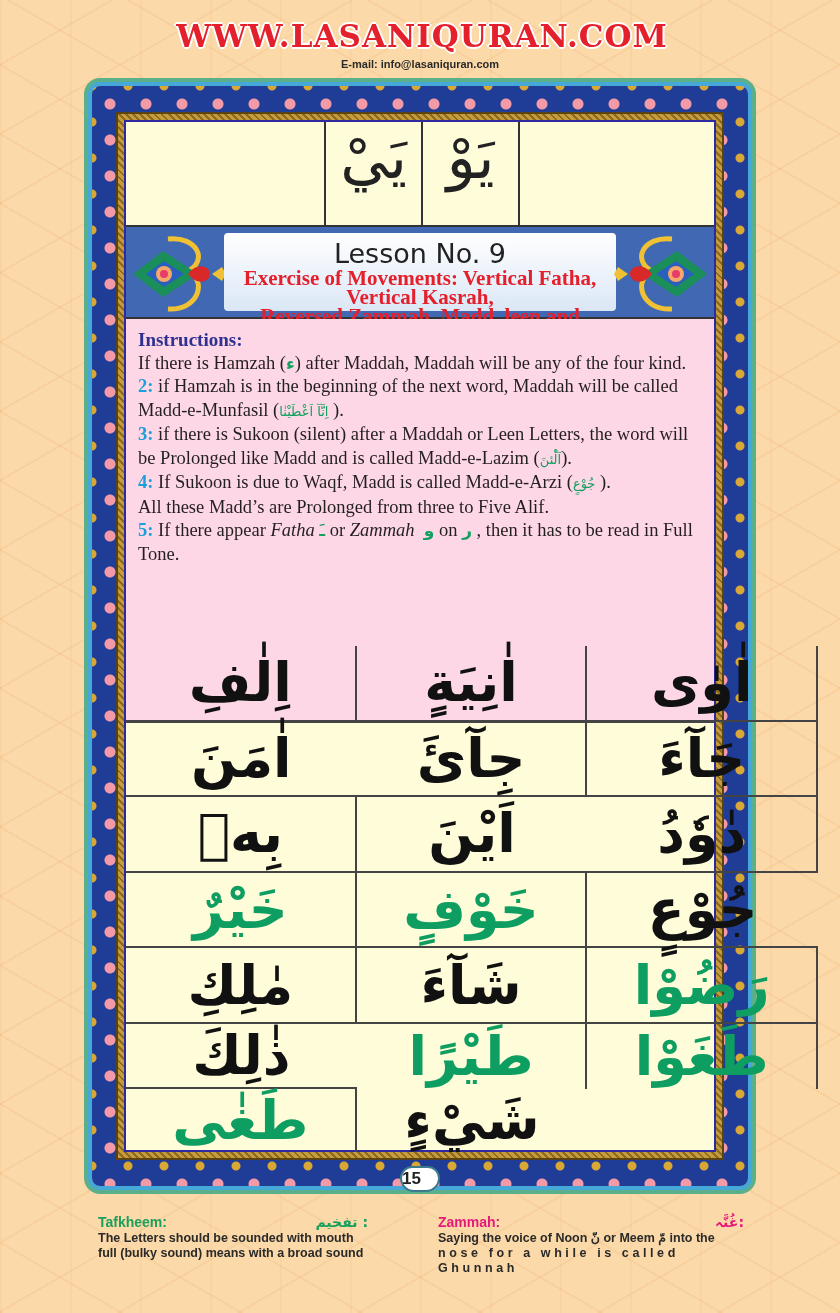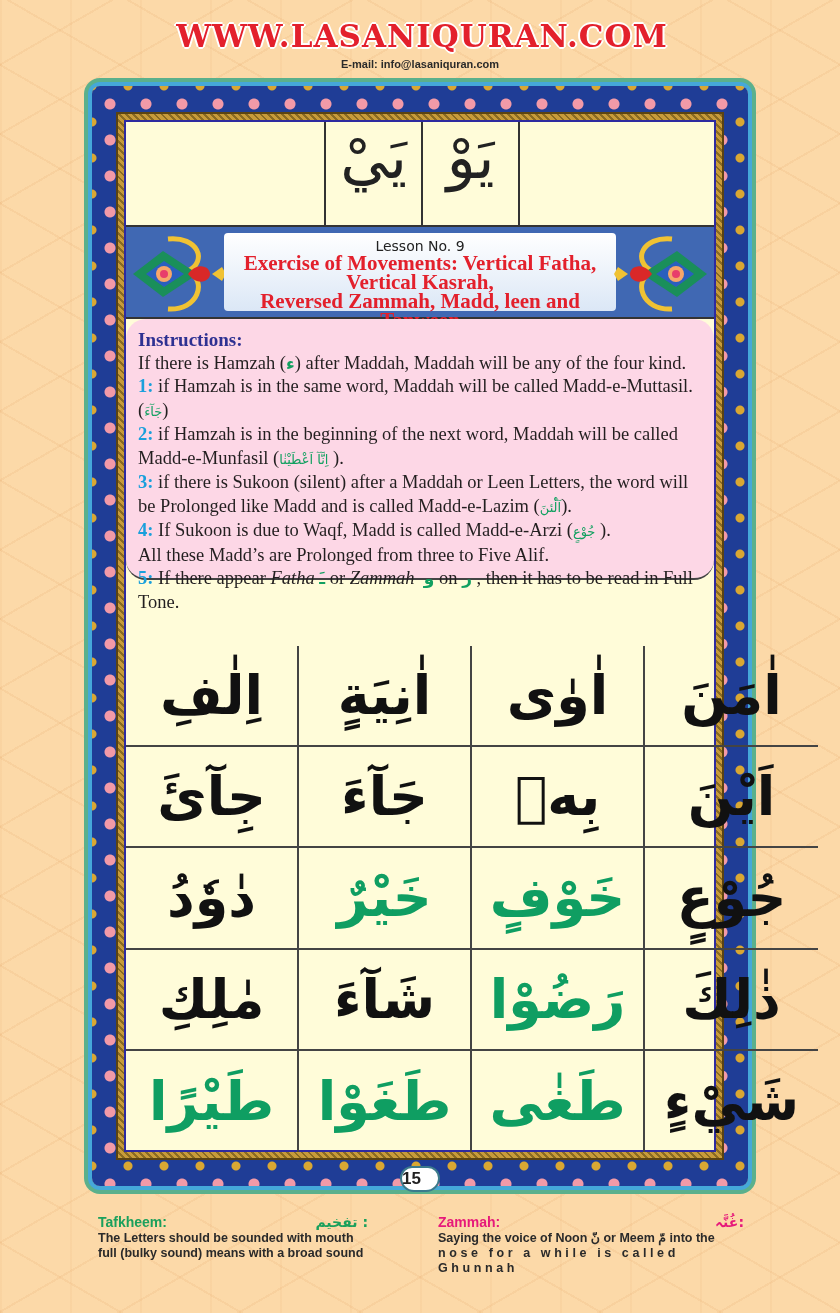--- a/index.html
+++ b/index.html
@@ -54,40 +54,40 @@
   .banner {
     position: absolute; left: 0; top: 103px; width: 588px; height: 94px;
     background: #4068b3; border-top: 2px solid #333; border-bottom: 2px solid #333;
   }
   .banner-inner {
     position: absolute; left: 98px; top: 6px; right: 98px; bottom: 6px;
     background: linear-gradient(#ffffff, #dbe7f6);
     border-radius: 4px;
     text-align: center;
   }
-  .banner-title { font-family: "DejaVu Sans", sans-serif; font-size: 14px; color: #222; margin-top: 5px; }
+  .banner-title { font-family: "DejaVu Sans", sans-serif; font-size: 27px; color: #222; margin-top: 5px; }
   .banner-sub { font-family: "Liberation Serif", serif; font-weight: bold; font-size: 21px; color: #e3202c; line-height: 19px; }
   .ornament { position: absolute; top: 4px; width: 100px; height: 86px; }
   .ornament.left { left: 2px; }
   .ornament.right { right: 2px; transform: scaleX(-1); }
   
   .instructions {
-    position: absolute; left: 0; top: 197px; width: 588px; height: 261px;
+    position: absolute; left: 0; top: 197px; width: 588px; height: 404px;
     background: #fdd7e6; padding: 9px 12px 0 12px;
     border-bottom: 2px solid #444;
-    font-size: 18.5px; line-height: 23.5px; color: #231f20; border-radius: 20px;
+    font-size: 18.5px; line-height: 23.5px; color: #231f20;
   }
   .instr-title { font-weight: bold; color: #2e3192; font-size: 19px; }
   .num { color: #1aa0dc; font-weight: bold; }
   .ar-green { color: #11a060; font-family: "DejaVu Sans", sans-serif; font-size: 13px; }
   .ar-green-big { color: #11a060; font-family: "DejaVu Sans", sans-serif; font-size: 17px; font-weight: bold; }
   
   .grid {
     position: absolute; left: 0; top: 524px; width: 692px; height: 506px;
-    display: grid; grid-template-columns: repeat(4, 1fr); grid-template-rows: repeat(5, 1fr);
+    display: grid; grid-template-columns: repeat(3, 1fr); grid-template-rows: repeat(5, 1fr);
   }
   .grid .gcell {
     border-right: 2px solid #444; border-bottom: 2px solid #444;
     display: flex; align-items: center; justify-content: center;
     font-family: "DejaVu Sans", sans-serif; font-size: 54px; color: #111; direction: rtl;
     font-weight: bold;
   }
   .grid .gcell:nth-child(4n) { border-right: none; }
   .grid .gcell:nth-last-child(-n+4) { border-bottom: none; }
   .gcell.green { color: #0f9e62; }
@@ -155,23 +155,20 @@
       <path d="M84 43 L94 36 L98 43 L94 50 Z" fill="#f0c233"></path>
     </svg>
   </div>
 
   <div class="instructions">
     <div class="instr-title">Instructions:</div>
     <div>
       <span>If there is Hamzah (</span><span class="ar-green-big">ء</span><span>) after Maddah,  Maddah will be any of the four kind.</span>
     </div>
     <div>
-      <span class="num">1:</span><span> if Hamzah is in the same word, Maddah will be called Madd-e-Muttasil. (</span><span class="ar-green">جَآءَ</span><span>)</span>
-    </div>
-    <div>
       <span class="num">2:</span><span> if Hamzah is in the beginning of the next word, Maddah will be called Madd-e-Munfasil (</span><span class="ar-green">اِنَّآ اَعْطَيْنٰا</span><span> ).</span>
     </div>
     <div>
       <span class="num">3:</span><span> if there is Sukoon (silent) after a Maddah or Leen Letters, the word will be Prolonged like Madd and is called Madd-e-Lazim (</span><span class="ar-green">آلْٰئنَ</span><span>).</span>
     </div>
     <div>
       <span class="num">4:</span><span> If Sukoon is due to Waqf, Madd is called Madd-e-Arzi (</span><span class="ar-green">جُوْعٍ</span><span> ).</span>
     </div>
     <div>All these Madd’s are Prolonged from three to Five Alif.</div>
     <div>

